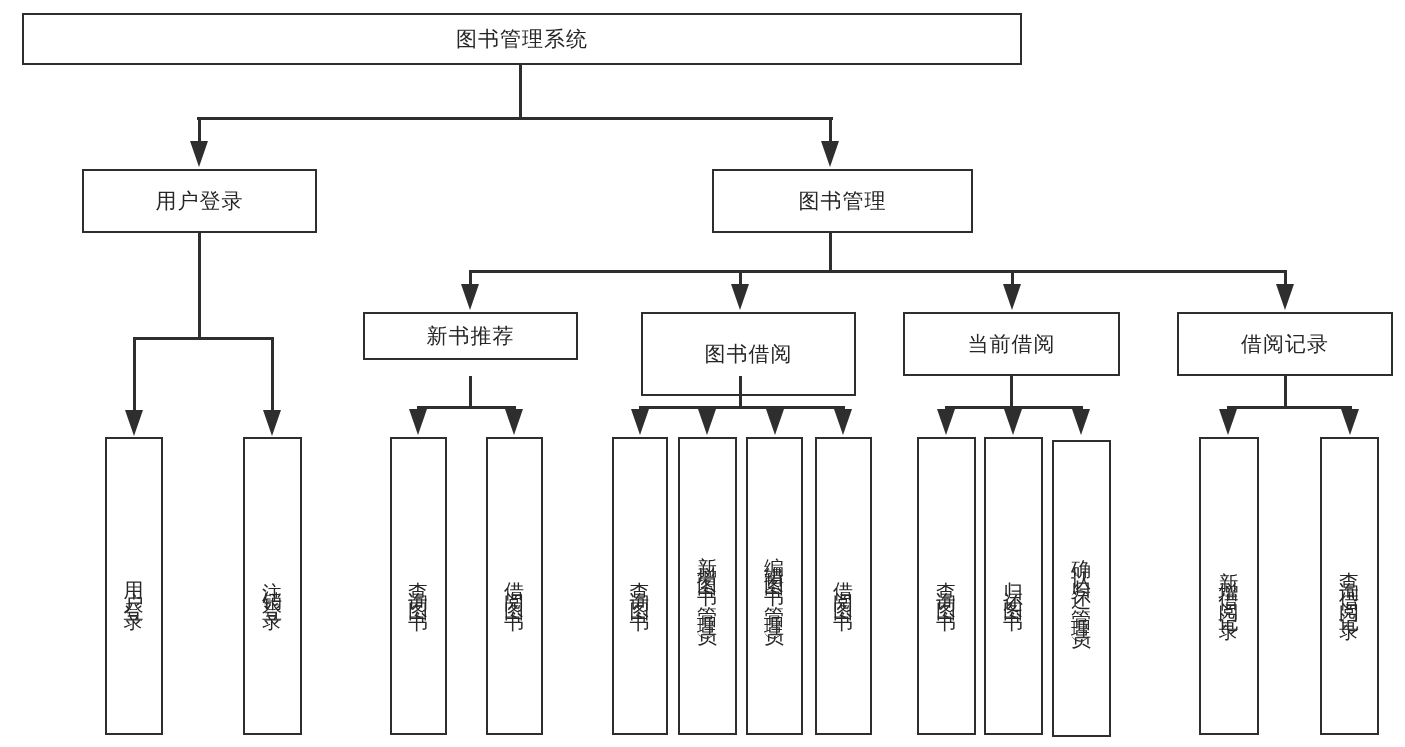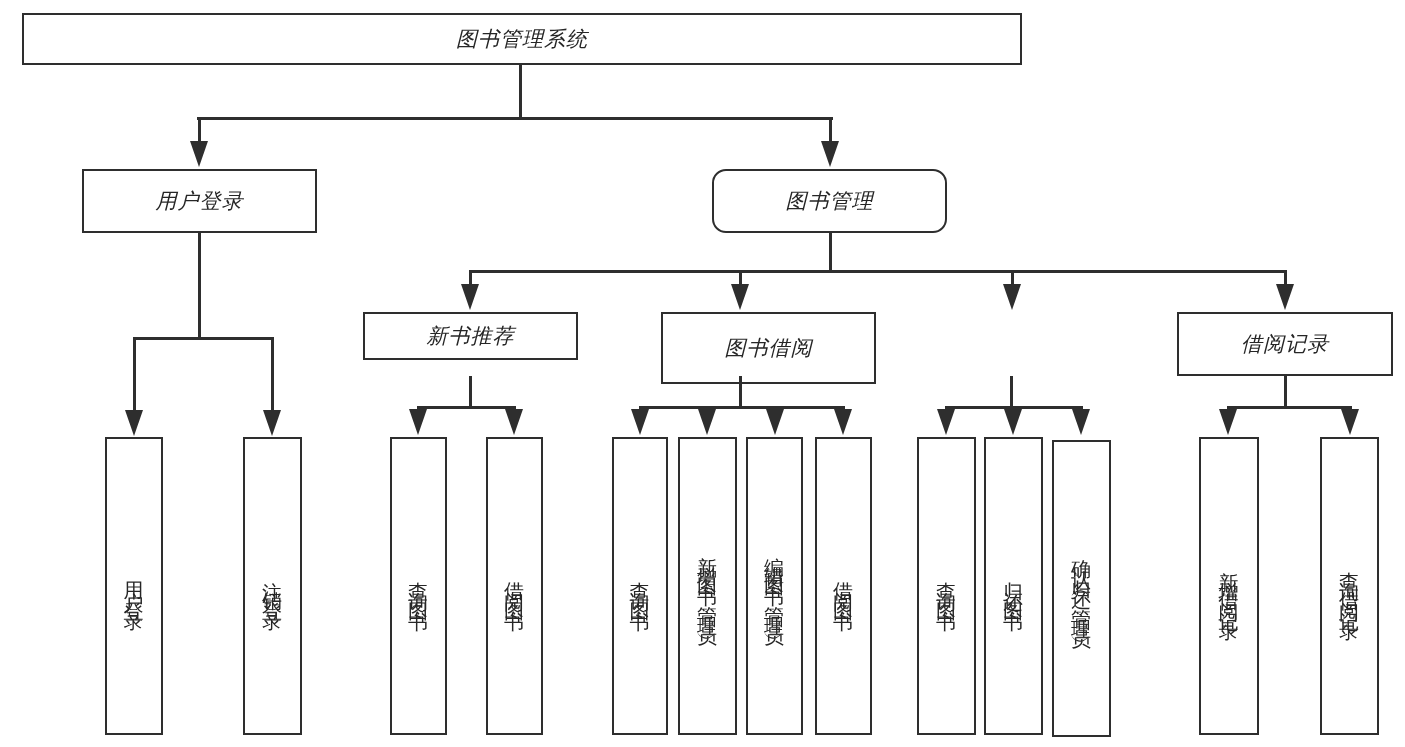--- a/index.html
+++ b/index.html
@@ -16,21 +16,21 @@
     font-family:"DejaVu Sans","Liberation Sans",sans-serif;
     color:var(--text);
     overflow:hidden;
   }
   .hbox{
     position:absolute;
     box-sizing:border-box;
     border:2px solid var(--line);
     background:#fff;
     display:flex;align-items:center;justify-content:center;
-    font-size:21px;letter-spacing:1px;font-style:italic;
+    font-size:21px;letter-spacing:1px;
   }
   .vbox{
     position:absolute;
     box-sizing:border-box;
     border:2px solid var(--line);
     background:#fff;
     display:flex;align-items:center;justify-content:center;
     writing-mode:vertical-rl;text-orientation:mixed;
     font-size:20px;letter-spacing:10px;line-height:1;
     top:437px;height:298px;
@@ -61,21 +61,21 @@
   <div class="vline" style="left:519px;top:65px;height:55px;"></div>
   <div class="hline" style="left:197px;top:117px;width:636px;"></div>
   <div class="vline" style="left:198px;top:120px;height:23px;"></div>
   <div class="arrow" style="left:190px;top:141px;"></div>
   <div class="vline" style="left:829px;top:120px;height:23px;"></div>
   <div class="arrow" style="left:821px;top:141px;"></div>
 
   <div class="hbox" style="left:82px;top:169px;width:235px;height:64px;">
     <span>用户登录</span>
   </div>
-  <div class="hbox" style="left:712px;top:169px;width:235px;height:64px;border-radius:14px;">
+  <div class="hbox" style="left:712px;top:169px;width:261px;height:64px;">
     <span>图书管理</span>
   </div>
 
   <div class="vline" style="left:198px;top:233px;height:107px;"></div>
   <div class="hline" style="left:133px;top:337px;width:141px;"></div>
   <div class="vline" style="left:133px;top:340px;height:72px;"></div>
   <div class="arrow" style="left:125px;top:410px;"></div>
   <div class="vline" style="left:271px;top:340px;height:72px;"></div>
   <div class="arrow" style="left:263px;top:410px;"></div>
 
@@ -86,22 +86,25 @@
   <div class="vline" style="left:739px;top:273px;height:13px;"></div>
   <div class="arrow" style="left:731px;top:284px;"></div>
   <div class="vline" style="left:1011px;top:273px;height:13px;"></div>
   <div class="arrow" style="left:1003px;top:284px;"></div>
   <div class="vline" style="left:1284px;top:273px;height:13px;"></div>
   <div class="arrow" style="left:1276px;top:284px;"></div>
 
   <div class="hbox" style="left:363px;top:312px;width:215px;height:48px;">
     <span>新书推荐</span>
   </div>
-  <div class="hbox" style="left:661px;top:312px;width:215px;height:72px;align-items:center;">
+  <div class="hbox" style="left:641px;top:312px;width:215px;height:84px;align-items:center;">
     <span>图书借阅</span>
+  </div>
+  <div class="hbox" style="left:903px;top:312px;width:217px;height:64px;">
+    <span>当前借阅</span>
   </div>
   <div class="hbox" style="left:1177px;top:312px;width:216px;height:64px;">
     <span>借阅记录</span>
   </div>
 
   <div class="vline" style="left:469px;top:376px;height:33px;"></div>
   <div class="hline" style="left:417px;top:406px;width:99px;"></div>
   <div class="arrow" style="left:409px;top:409px;"></div>
   <div class="arrow" style="left:505px;top:409px;"></div>
 

